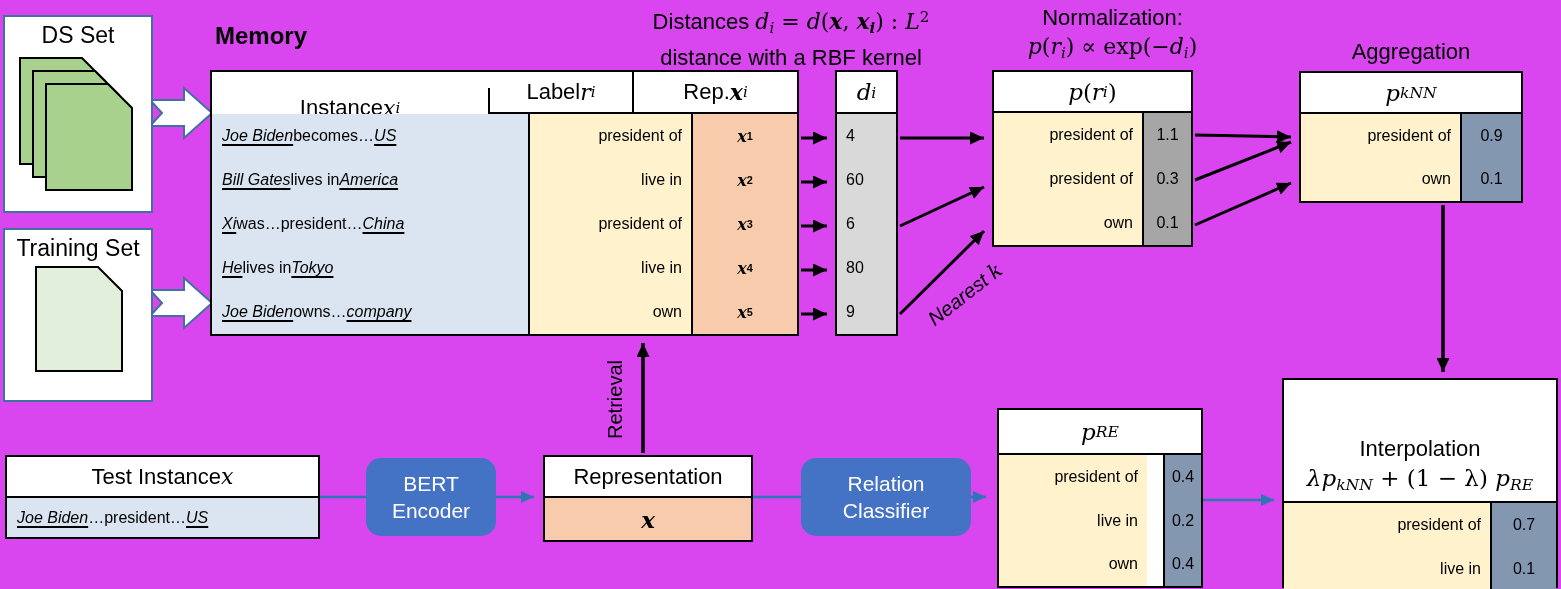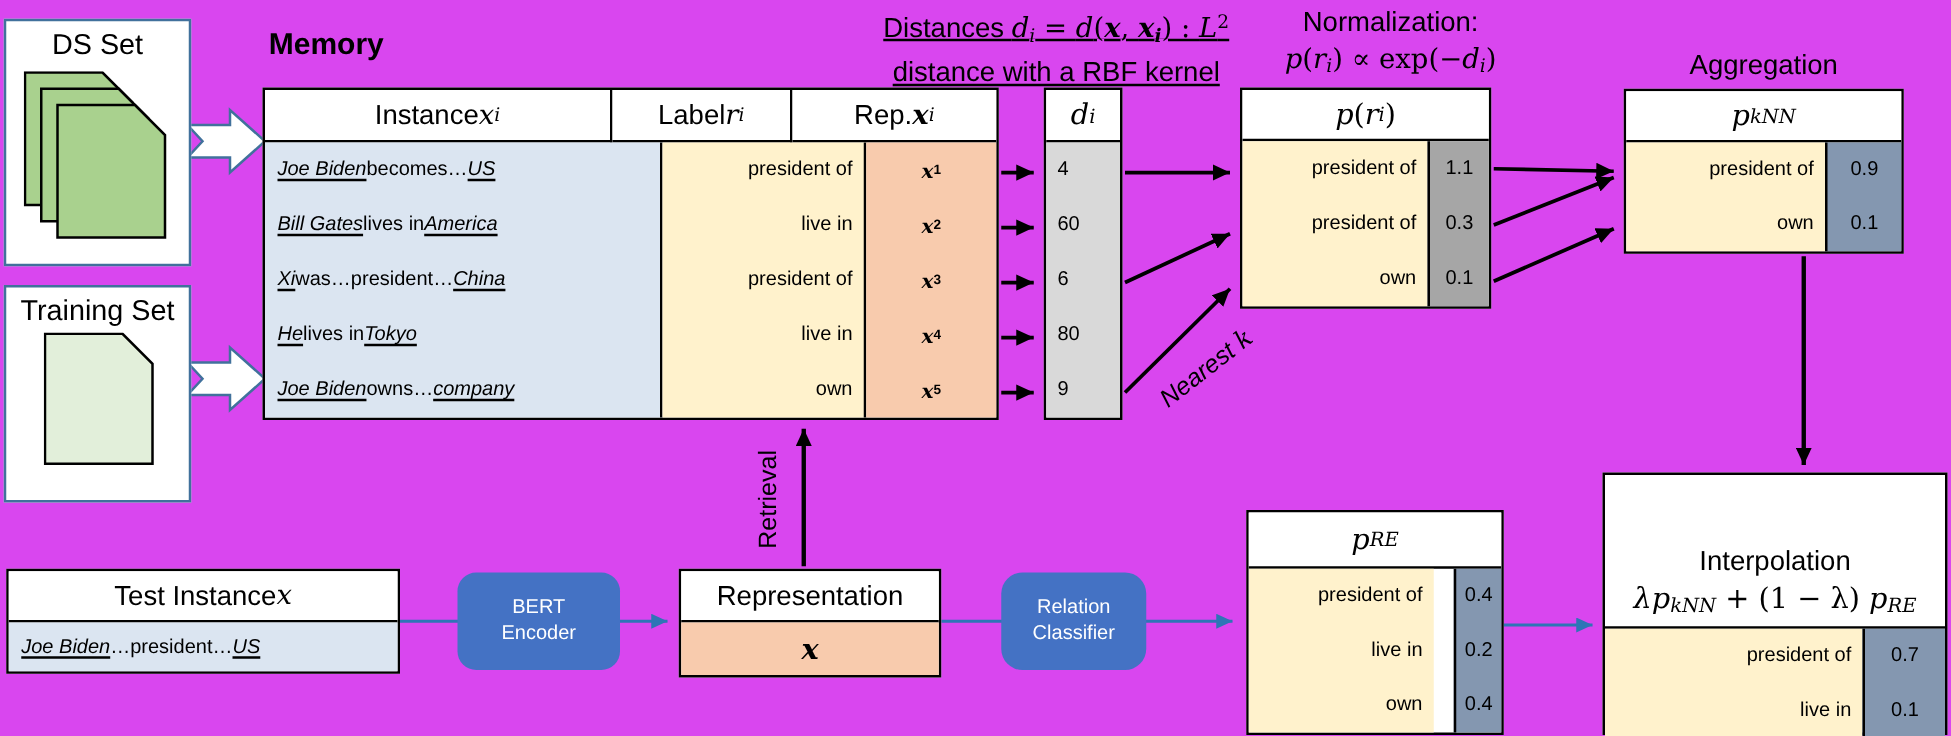--- a/index.html
+++ b/index.html
@@ -24,21 +24,21 @@
   .pcol{display:flex;flex-direction:column;box-sizing:border-box;}
   .prow{flex:1;display:flex;align-items:center;box-sizing:border-box;font-size:16px;}
   .r-end{justify-content:flex-end;padding-right:9px;}
   .c-mid{justify-content:center;}
   .yellow{background:#fff2cc;} .orange{background:#f8cbad;} .ltblue{background:#dbe5f1;}
   .gray{background:#d9d9d9;} .dkgray{background:#a6a6a6;} .bluegray{background:#8497b0;}
   .divl{border-left:2px solid #000;}
   .srcbox{border:2px solid #41719c;background:#fff;z-index:2;}
   .srclabel{text-align:center;font-size:23px;padding-top:5px;}
   .bluebox{background:#4472c4;border-radius:15px;color:#fff;display:flex;flex-direction:column;
-           align-items:center;justify-content:center;font-size:16px;line-height:1.3;z-index:2;}
+           align-items:center;justify-content:center;font-size:21px;line-height:1.3;z-index:2;}
   .title{position:absolute;text-align:center;font-size:22px;line-height:29px;z-index:2;}
   .rot{position:absolute;text-align:center;font-size:20px;z-index:2;white-space:nowrap;}
 </style>
 </head>
 <body>
 
 <div class="canvas">
 
   <svg class="overlay" width="1561" height="589" viewBox="0 0 1561 589">
     <defs>
@@ -89,21 +89,21 @@
     <div class="srclabel">Training Set</div>
     <svg width="100" height="110" style="position:absolute;left:30px;top:36px;">
       <polygon points="1,1 63,1 87,25 87,105 1,105" fill="#e2efda" stroke="#000" stroke-width="2"></polygon>
     </svg>
   </div>
 
   <div class="abs node" style="left:215px;top:22px;font-size:24px;font-weight:bold;">Memory</div>
 
   <div class="tbl" style="left:210px;top:70px;width:589px;height:266px;">
     <div class="body-flex" style="height:42px;">
-      <div class="hdr" style="width:278px;border-right:2px solid #000;height:42px;">
+      <div class="hdr" style="width:278px;border-right:2px solid #000;height:42px;margin-top:16px;">
           <span>Instance </span>
           <span class="st-m">x</span>
           <span class="st-m st-sub">i</span>
         </div>
       <div class="hdr" style="width:144px;border-right:2px solid #000;height:42px;">
           <span>Label </span>
           <span class="st-m">r</span>
           <span class="st-m st-sub">i</span>
         </div>
       <div class="hdr" style="flex:1;height:42px;">
@@ -165,21 +165,21 @@
             <span class="st-sub st-b">4</span>
           </div>
         <div class="prow c-mid">
             <span class="st-m st-b">x</span>
             <span class="st-sub st-b">5</span>
           </div>
       </div>
     </div>
   </div>
 
-  <div class="title" style="left:640px;top:3px;width:410px;text-decoration:underline;">
+  <div class="title" style="left:586px;top:3px;width:410px;">
     <div><span>Distances </span><span class="st-m">d</span><span class="st-m st-sub">i</span><span class="st-mr"> = </span><span class="st-m">d</span><span class="st-mr">(</span><span class="st-m st-b">x</span><span class="st-mr">, </span><span class="st-m st-b">x</span><span class="st-m st-b st-sub">i</span><span class="st-mr">) :  </span><span class="st-m">L</span><span class="st-mr st-sup">2</span></div>
     <div>distance with a RBF kernel</div>
   </div>
 
   <div class="tbl" style="left:835px;top:70px;width:63px;height:266px;">
     <div class="hdr" style="height:42px;font-size:23px;">
         <span class="st-m">d</span>
         <span class="st-m st-sub">i</span>
       </div>
     <div class="pcol gray" style="height:220px;">
@@ -258,21 +258,21 @@
     <div>Encoder</div>
   </div>
 
   <div class="tbl" style="left:543px;top:455px;width:210px;height:87px;">
     <div class="hdr" style="height:41px;">Representation</div>
     <div class="prow orange c-mid" style="height:42px;font-size:23px;">
         <span class="st-m st-b">x</span>
       </div>
   </div>
 
-  <div class="abs bluebox" style="left:801px;top:458px;width:116px;height:78px;border-radius:17px;">
+  <div class="abs bluebox" style="left:801px;top:458px;width:170px;height:78px;">
     <div>Relation</div>
     <div>Classifier</div>
   </div>
 
   <div class="tbl" style="left:997px;top:408px;width:206px;height:180px;">
     <div class="hdr" style="height:45px;font-size:23px;">
         <span class="st-m">p</span>
         <span class="st-m st-sub">RE</span>
       </div>
     <div class="body-flex" style="height:131px;">

